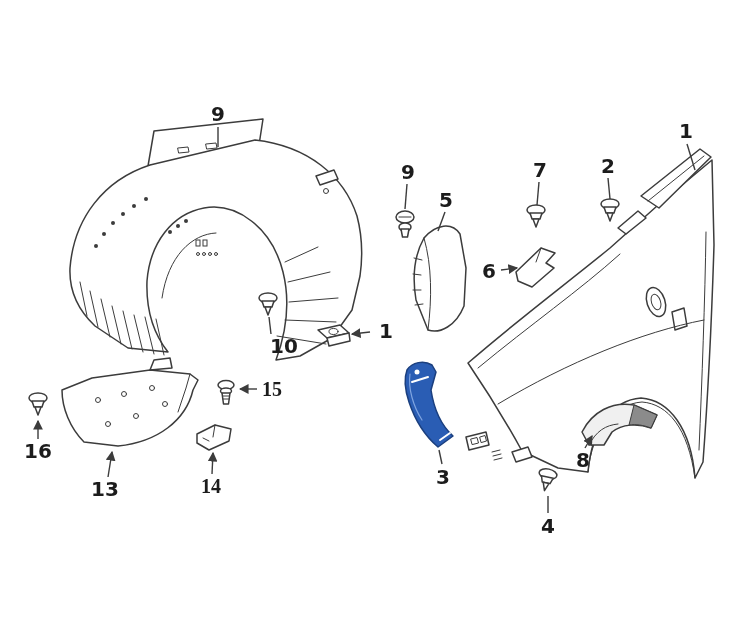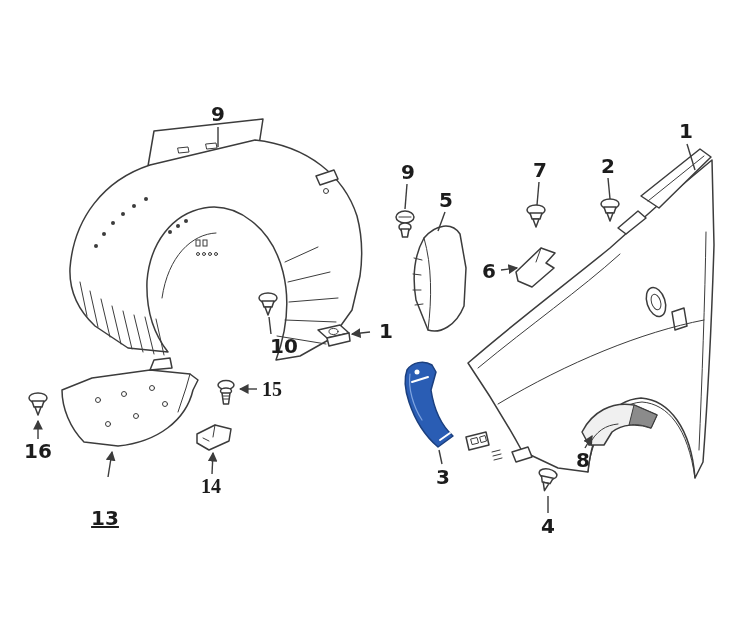--- a/index.html
+++ b/index.html
@@ -215,18 +215,18 @@
       <span class="callout" style="left: 443px; top: 477px;">3</span>
       <span class="callout" style="left: 548px; top: 526px;">4</span>
       <span class="callout" style="left: 446px; top: 200px;">5</span>
       <span class="callout" style="left: 489px; top: 271px;">6</span>
       <span class="callout" style="left: 540px; top: 170px;">7</span>
       <span class="callout" style="left: 583px; top: 460px;">8</span>
       <span class="callout" style="left: 218px; top: 114px;">9</span>
       <span class="callout" style="left: 284px; top: 346px;">10</span>
       <span class="callout" style="left: 386px; top: 331px;">1</span>
       <span class="callout" style="left: 408px; top: 172px;">9</span>
-      <span class="callout" style="left: 105px; top: 518px; text-decoration: underline;">13</span>
+      <span class="callout" style="left: 105px; top: 489px;">13</span>
       <span class="callout" style="left: 211px; top: 486px; font-family: Liberation Serif, serif;">14</span>
       <span class="callout" style="left: 272px; top: 389px; font-family: Liberation Serif, serif;">15</span>
       <span class="callout" style="left: 38px; top: 451px;">16</span>
     </div>
 </div>
 
 </body></html>

